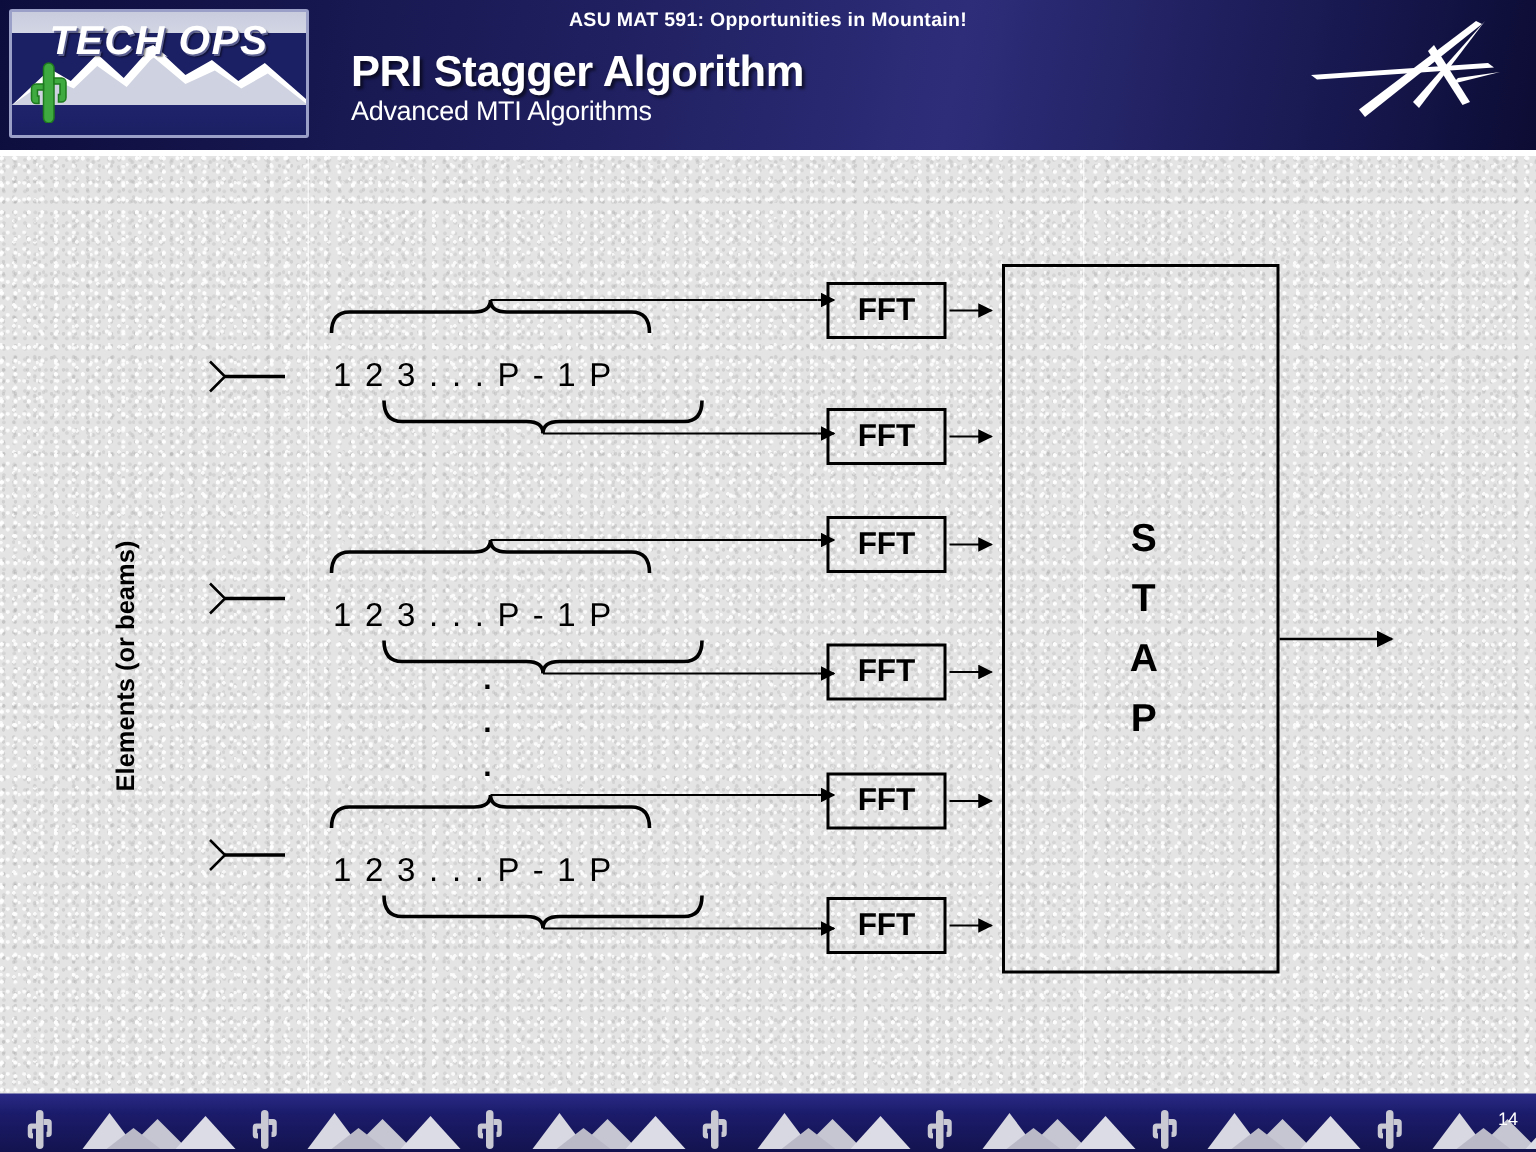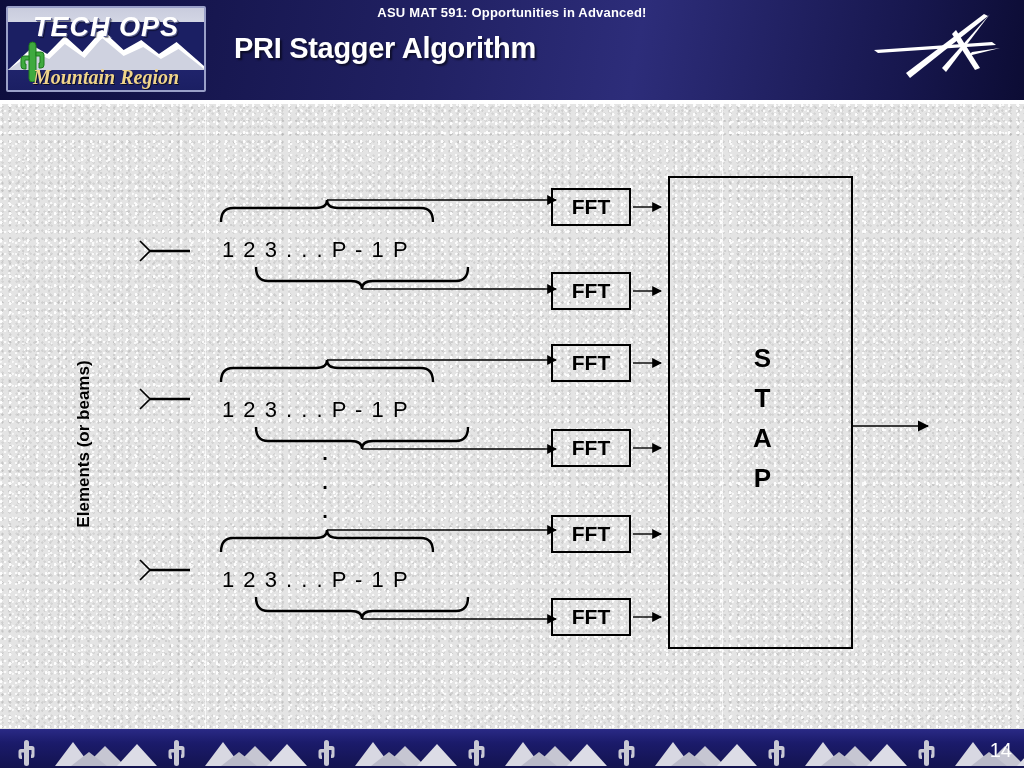--- a/index.html
+++ b/index.html
@@ -139,21 +139,21 @@
     left: 0; top: 729px;
     width: 1024px; height: 39px;
     background: linear-gradient(#2a2a86 0%, #1b1b6b 35%, #13134f 100%);
     overflow: hidden;
   }
   #footer-motif { position: absolute; left: 0; bottom: 0; }
   #page-number {
     position: absolute;
     right: 12px; top: 10px;
     color: #ffffff;
-    font-size: 20px;
+    font-size: 12px;
   }
 
   
   #diagram {
     position: absolute;
     left: 0; top: 104px;
     width: 1024px; height: 625px;
   }
   #axis-label {
     position: absolute;
@@ -236,25 +236,25 @@
       <path d="M86 12 L96 8 L106 16 L100 14 L94 18 Z" fill="#ffffff"></path>
     </svg>
     <div id="logo-tech">TECH OPS</div>
     <svg id="logo-cactus" width="26" height="44" viewBox="0 0 26 44">
       <g fill="#3faa3f" stroke="#1e7a1e" stroke-width="1">
         <rect x="10" y="4" width="7" height="40" rx="3.5"></rect>
         <path d="M10 18 h-5 a3 3 0 0 0 -3 3 v7 a3 3 0 0 0 3 3 h2 v-5 h-1 v-4 h4 z"></path>
         <path d="M17 14 h5 a3 3 0 0 1 3 3 v10 a3 3 0 0 1 -3 3 h-2 v-5 h1 v-7 h-4 z"></path>
       </g>
     </svg>
-    <div id="logo-region">Mountain Region</div>
   </div>
 
-  <div id="kicker">ASU MAT 591: Opportunities in Advanced!</div>
+  <div id="kicker">ASU MAT 591: Opportunities in Mountain!</div>
   <div id="slide-title">PRI Stagger Algorithm</div>
+  <div id="slide-subtitle">Advanced MTI Algorithms</div>
 
   <svg id="star-logo" width="130" height="72" viewBox="0 0 130 72">
     <g fill="#ffffff">
       <path d="M2 38 L120 30 L124 33 L6 41 Z"></path>
       <path d="M118 2 L74 60 L70 56 Z"></path>
       <path d="M96 8 L40 66 L34 62 L94 4 Z" opacity="0"></path>
       <path d="M116 4 L38 66 L34 61 L112 2 Z"></path>
       <path d="M84 18 L108 56 L103 58 L80 22 Z"></path>
       <path d="M128 36 L96 44 L100 40 Z"></path>
     </g>

